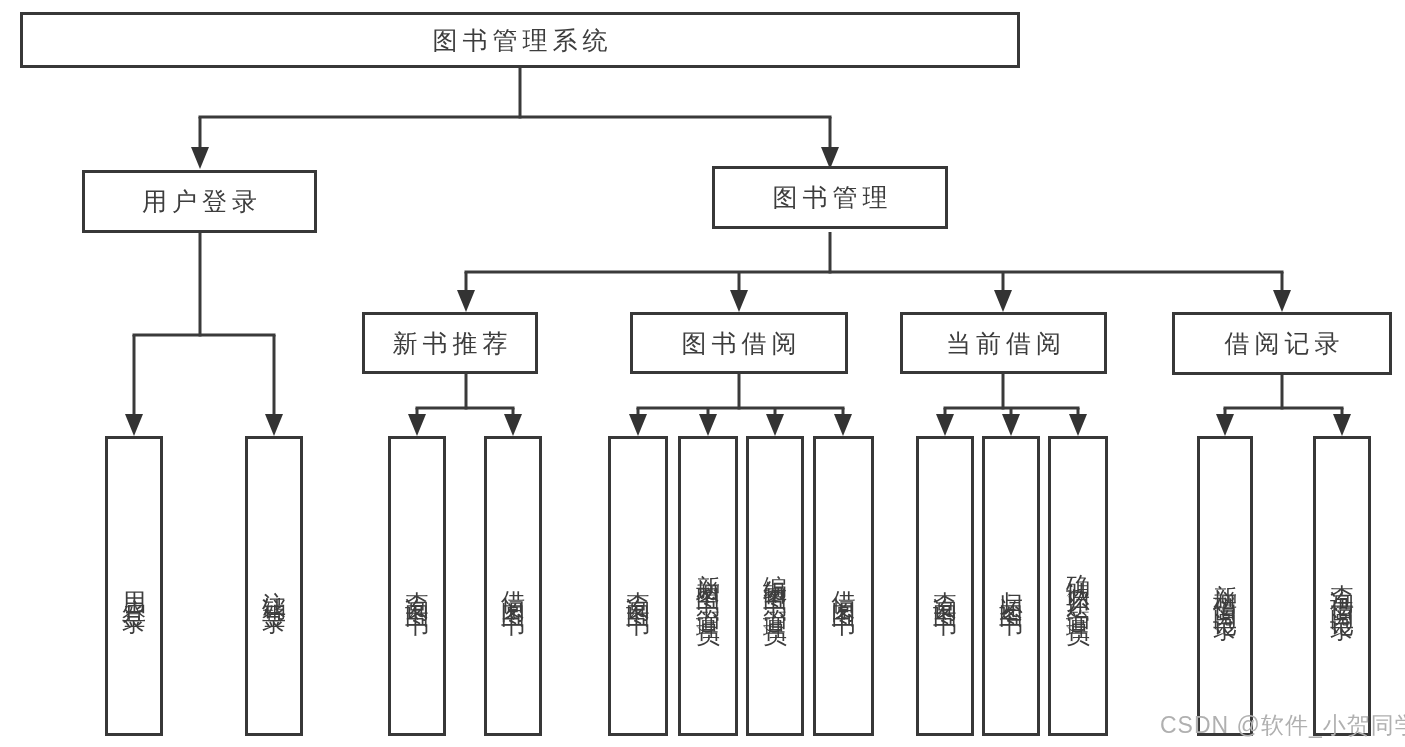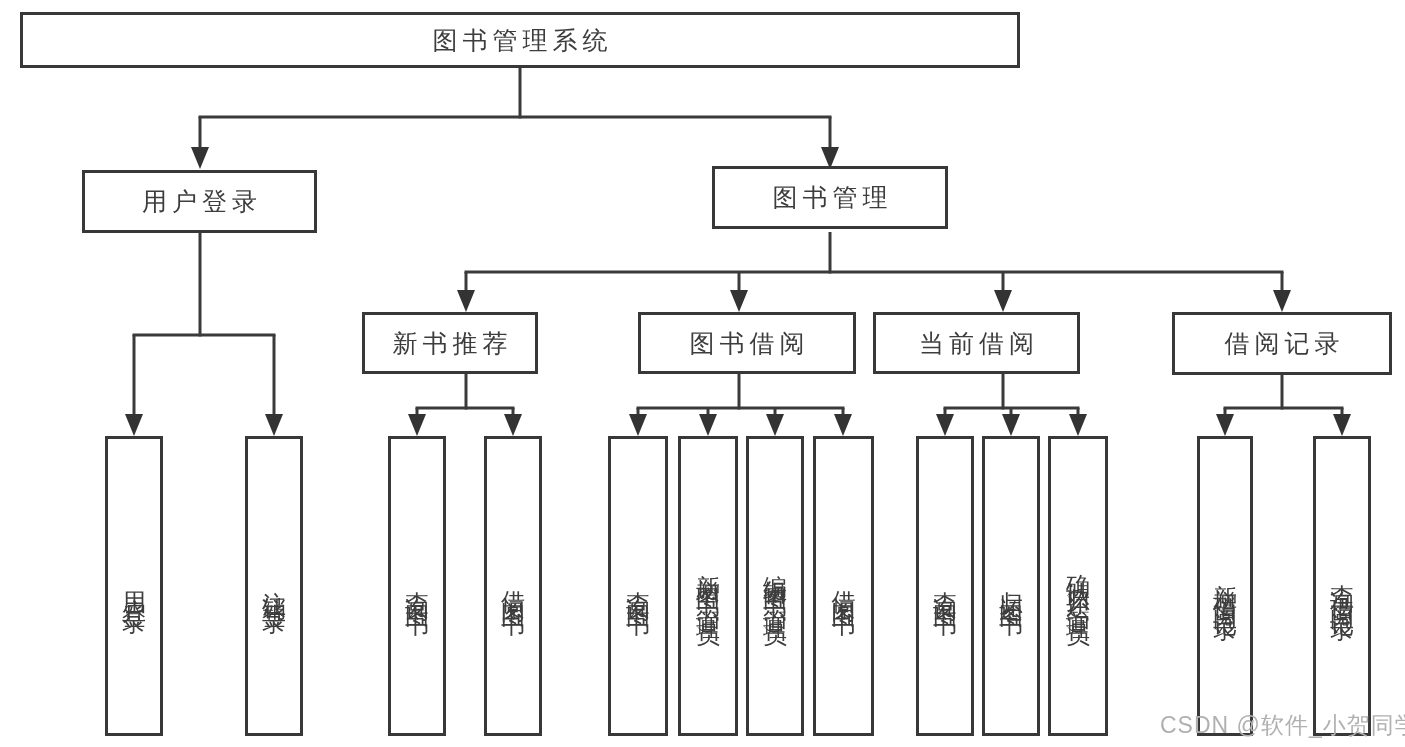--- a/index.html
+++ b/index.html
@@ -123,24 +123,24 @@
   <div class="node hnode" style="left:82px;top:170px;width:235px;height:63px;">
     <span class="lbl">用户登录</span>
   </div>
   <div class="node hnode" style="left:712px;top:166px;width:236px;height:63px;">
     <span class="lbl">图书管理</span>
   </div>
 
   <div class="node hnode" style="left:362px;top:312px;width:176px;height:62px;">
     <span class="lbl">新书推荐</span>
   </div>
-  <div class="node hnode" style="left:630px;top:312px;width:218px;height:62px;margin-left:8px;">
+  <div class="node hnode" style="left:630px;top:312px;width:218px;height:62px;">
     <span class="lbl">图书借阅</span>
   </div>
-  <div class="node hnode" style="left:873px;top:312px;width:207px;height:62px;">
+  <div class="node hnode" style="left:900px;top:312px;width:207px;height:62px;">
     <span class="lbl">当前借阅</span>
   </div>
   <div class="node hnode" style="left:1172px;top:312px;width:220px;height:63px;text-align:center;">
     <span class="lbl">借阅记录</span>
   </div>
 
   <div class="node vnode" style="left:105px;top:436px;width:58px;height:300px;">
     <span class="lbl">用户登录</span>
   </div>
   <div class="node vnode" style="left:245px;top:436px;width:58px;height:300px;">

